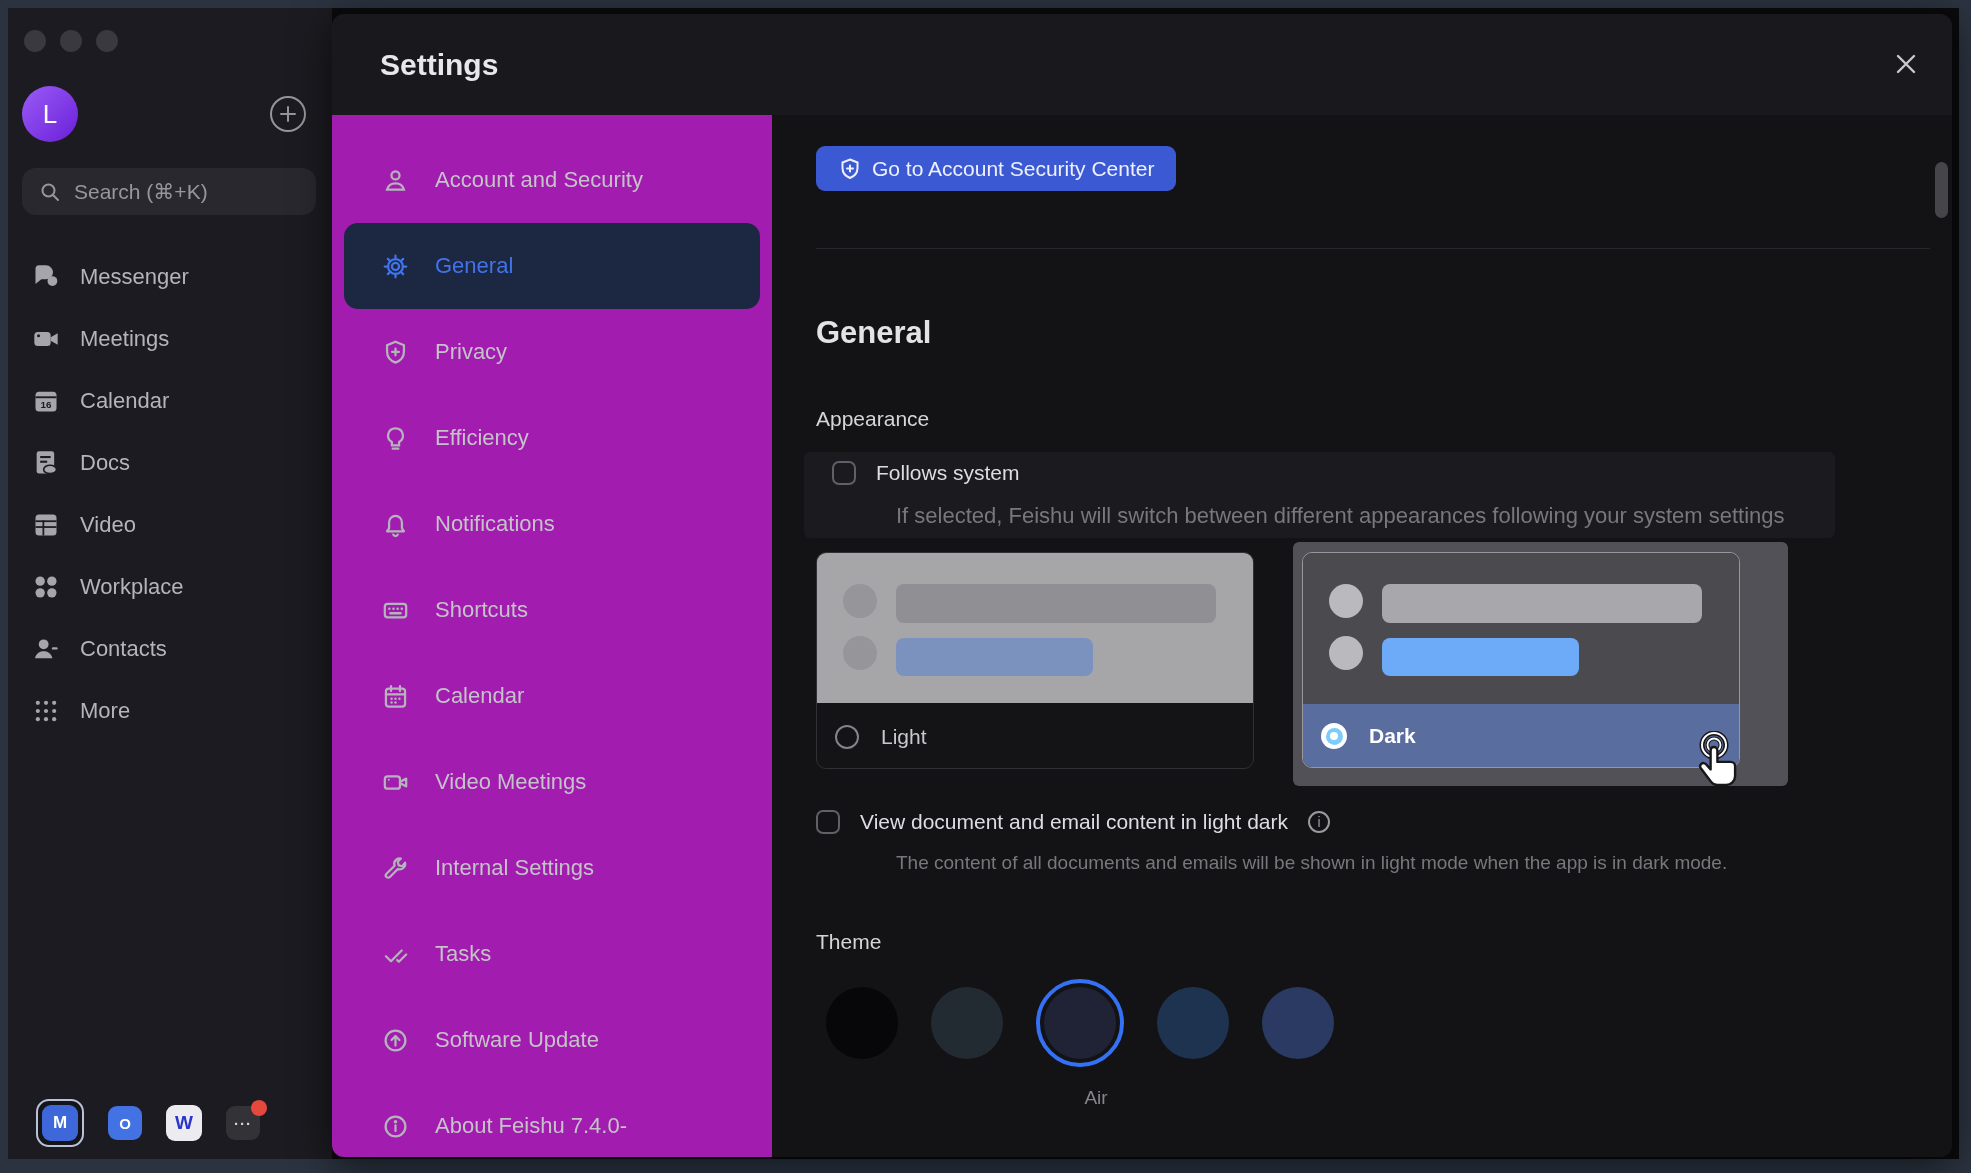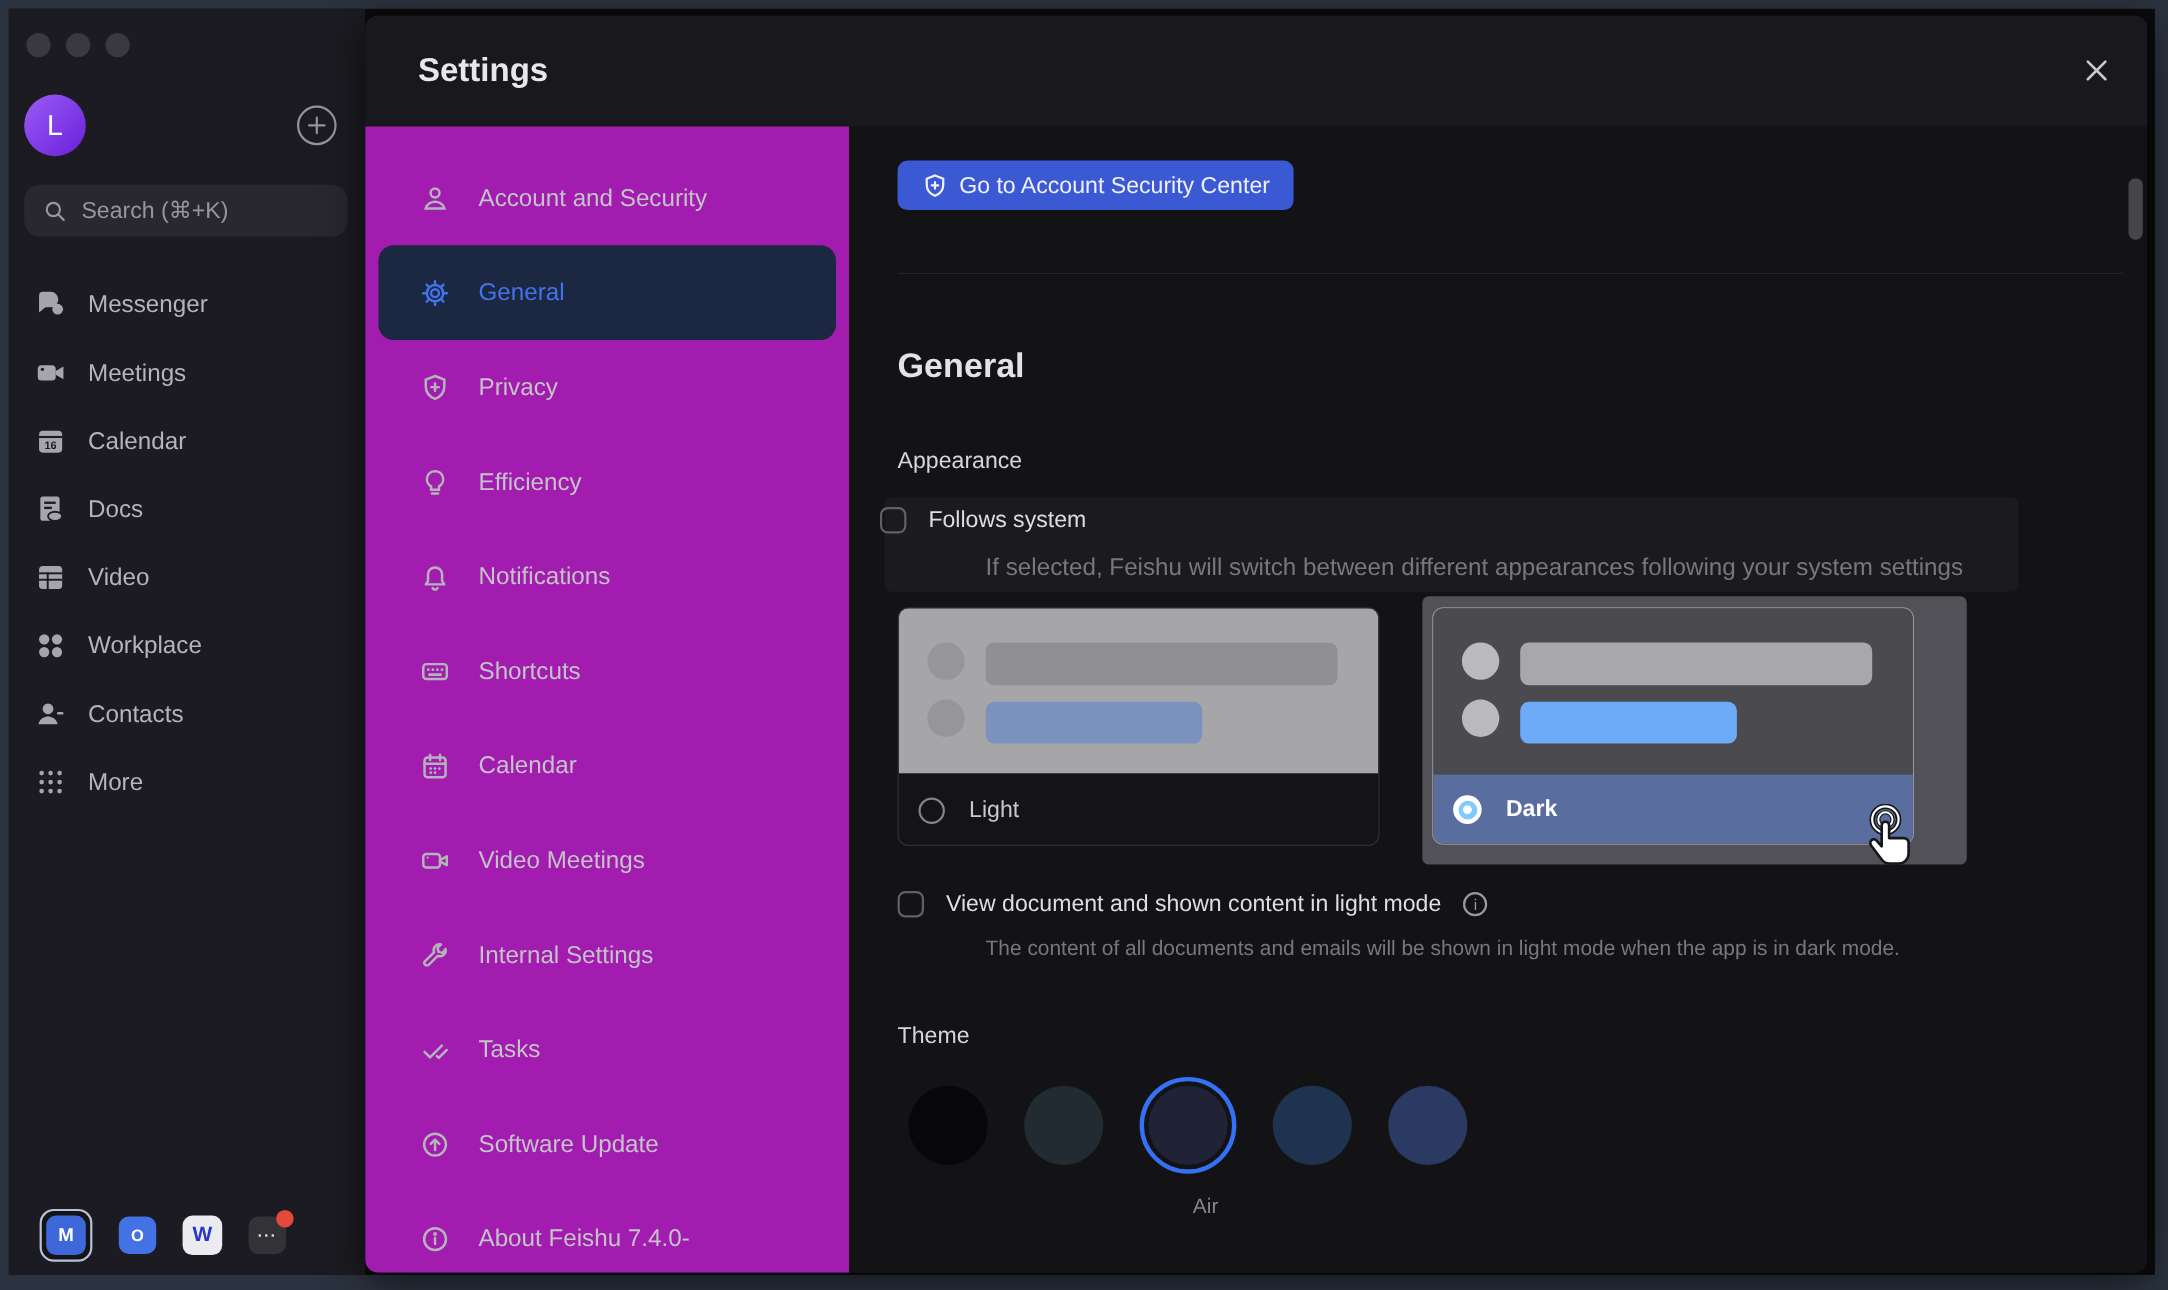--- a/index.html
+++ b/index.html
@@ -336,21 +336,21 @@
               <path d="M12 8.5v6M9 11.5h6" stroke-linecap="round"></path>
             </svg>
         <span>Go to Account Security Center</span>
       </div>
 
       <div class="divider"></div>
       <div class="h-general">General</div>
       <div class="lbl-appearance">Appearance</div>
 
       <div class="follows-panel"></div>
-      <div class="check-row" style="left:28px; top:346px;">
+      <div class="check-row" style="left:60px; top:346px;">
         <div class="checkbox"></div>
         <span>Follows system</span>
       </div>
       <div class="check-desc" style="left:124px; top:388px;">If selected, Feishu will switch between different appearances following your system settings</div>
 
       <div class="card light-card">
         <div class="prev-light">
           <div class="p-circle" style="left:26px; top:31px; background:#95959a;"></div>
           <div class="p-bar" style="left:79px; top:31px; width:320px; height:39px; background:#8f8f94;"></div>
           <div class="p-circle" style="left:26px; top:83px; background:#95959a;"></div>
@@ -384,21 +384,21 @@
       <svg class="cursor" width="72" height="100" viewBox="0 0 72 100">
         <circle cx="27" cy="14" r="12" fill="none" stroke="#17171a" stroke-width="5"></circle>
         <circle cx="27" cy="14" r="12" fill="none" stroke="#ffffff" stroke-width="2"></circle>
         <circle cx="27" cy="14" r="6.5" fill="none" stroke="#17171a" stroke-width="4"></circle>
         <circle cx="27" cy="14" r="6.5" fill="none" stroke="#ffffff" stroke-width="1.8"></circle>
         <path d="M27 16c-2 0-3.4 1.5-3.4 3.4v19l-4.6-5.2c-1.3-1.4-3.4-1.5-4.7-.3-1.3 1.2-1.4 3.3-.3 4.7l9.6 12.7c1.7 2.3 4.4 3.7 7.3 3.7h8.2c5 0 9-4 9-9v-9.6c0-2.5-2-4.5-4.5-4.5H30.4V19.4c0-1.9-1.5-3.4-3.4-3.4z" fill="#ffffff" stroke="#17171a" stroke-width="2.4" stroke-linejoin="round"></path>
       </svg>
 
       <div class="check-row" style="left:44px; top:695px;">
         <div class="checkbox"></div>
-        <span>View document and shown content in light mode</span>
+        <span>View document and email content in light dark</span>
         <span class="info-circle">i</span>
       </div>
       <div class="check-desc" style="left:124px; top:737px; font-size:19px;">The content of all documents and emails will be shown in light mode when the app is in dark mode.</div>
 
       <div class="lbl-theme">Theme</div>
       <div class="swatches">
         <div class="swatch" style="background: rgb(7, 7, 9);"></div>
         <div class="swatch" style="background: rgb(35, 43, 50);"></div>
         <div class="swatch-ring">
           <div class="swatch" style="background: rgb(31, 35, 53);"></div>

